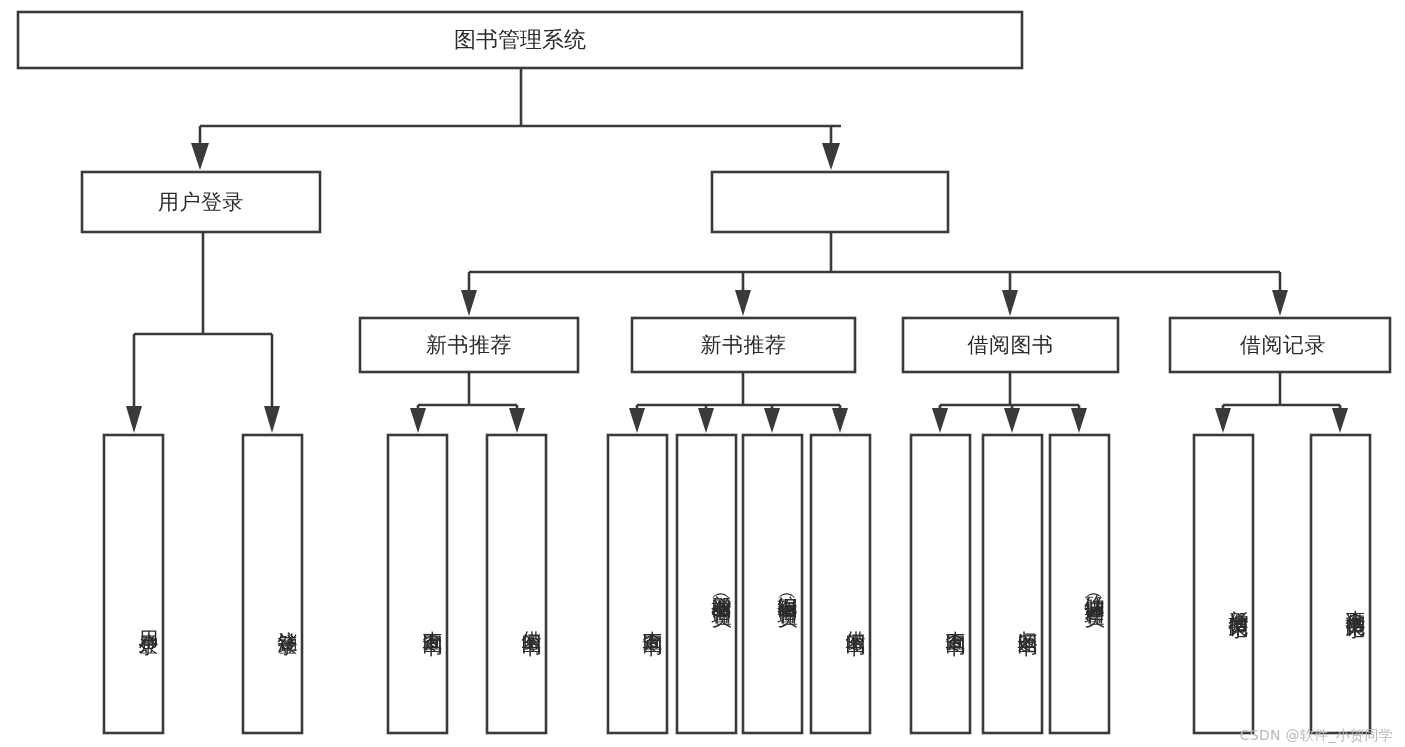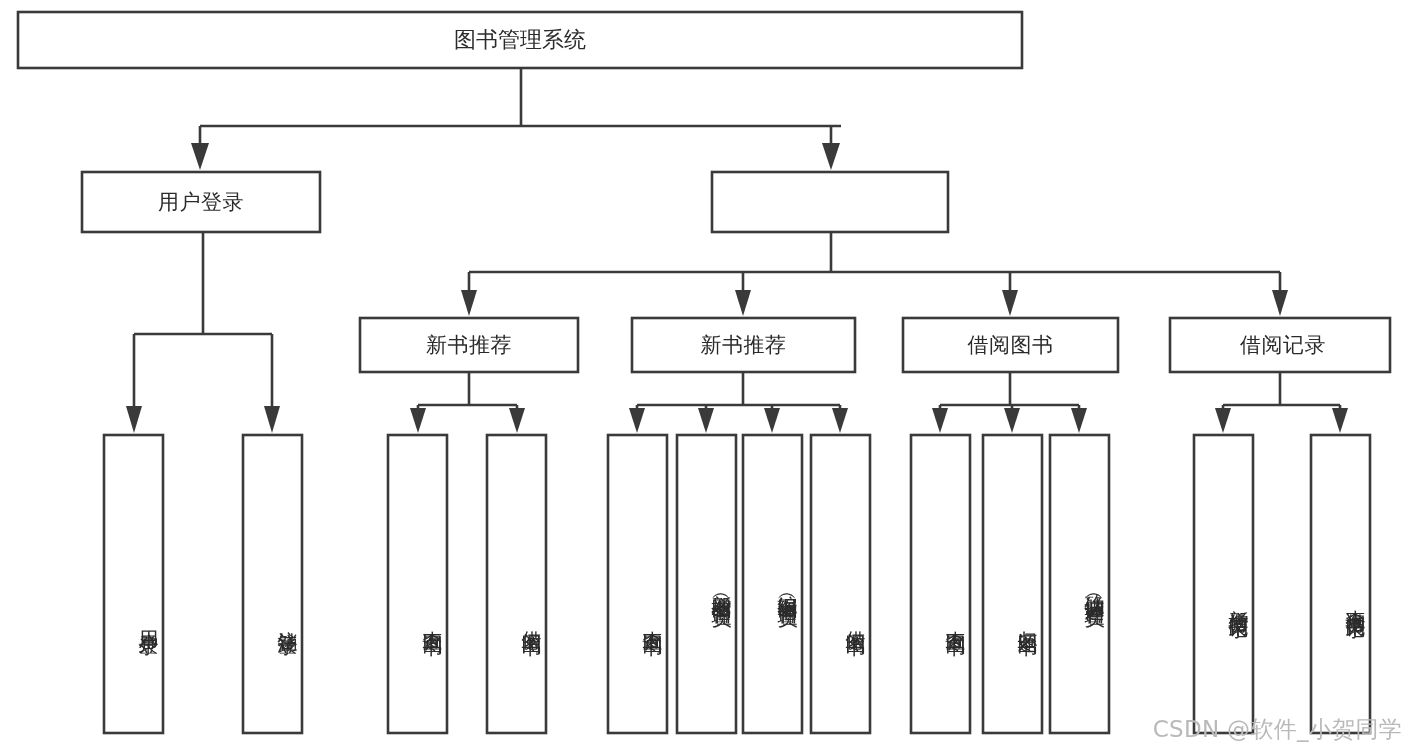--- a/index.html
+++ b/index.html
@@ -68,23 +68,23 @@
     letter-spacing: 2px;
     align-items: flex-start;
     justify-content: center;
     padding-top: 4px;
   }
   .node-label.vertical.pad-more {
     padding-top: 2px;
   }
   .watermark {
     position: absolute;
-    right: 3px;
+    right: 12px;
     bottom: 2px;
-    font-size: 23px;
+    font-size: 14px;
     color: #b9b9b9;
     font-family: "DejaVu Sans", "Liberation Sans", sans-serif;
     letter-spacing: 0.3px;
     white-space: nowrap;
     margin-top: 6px;
   }
 </style>
 </head>
 <body>
 

